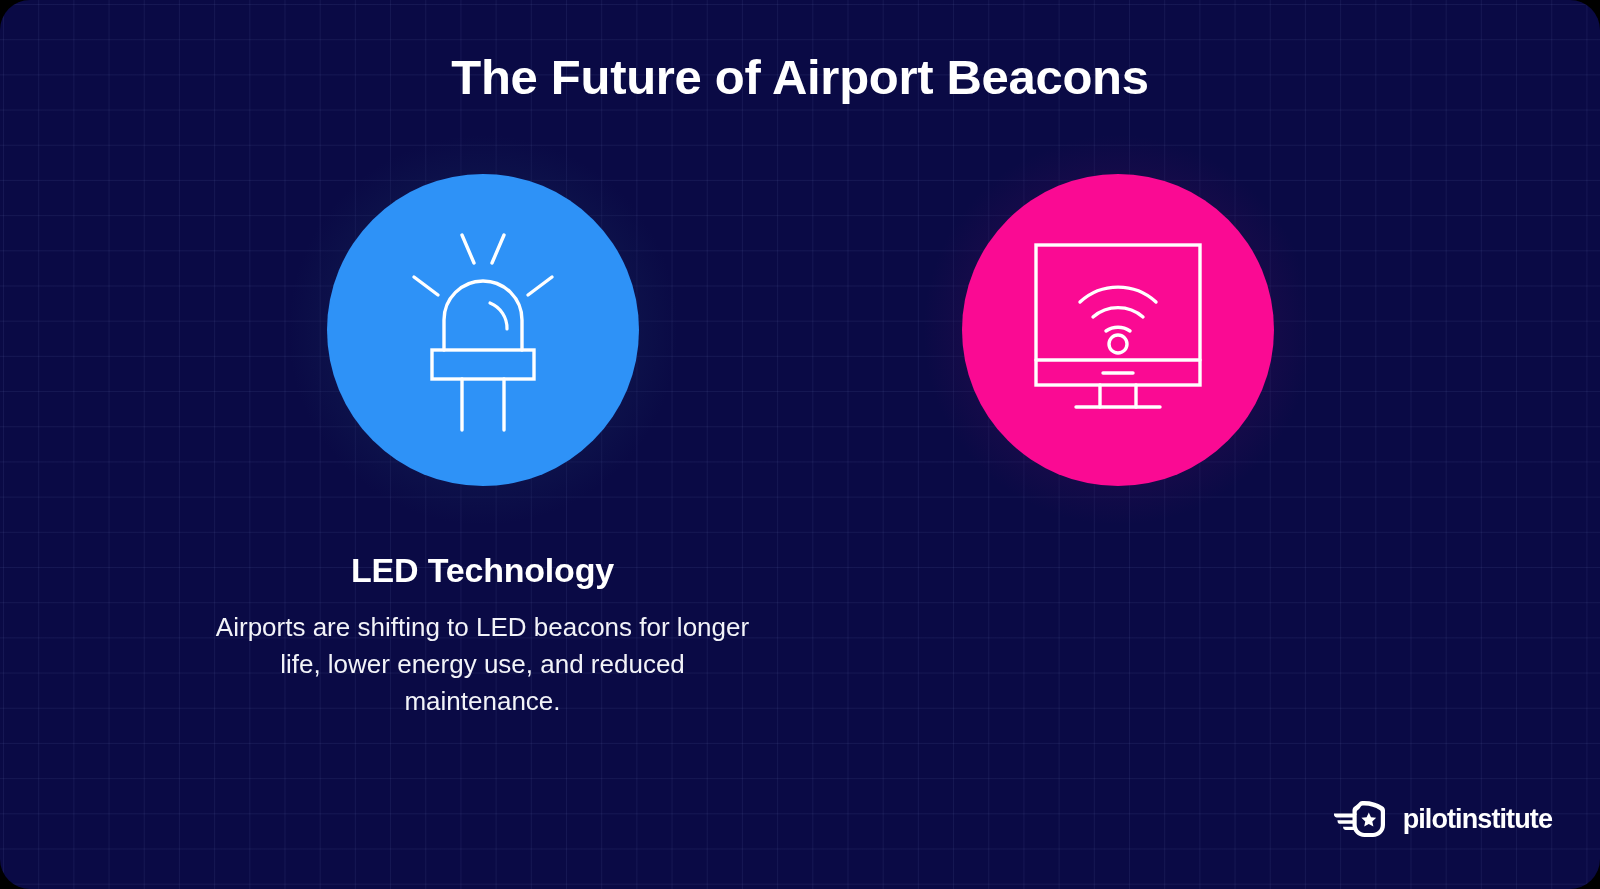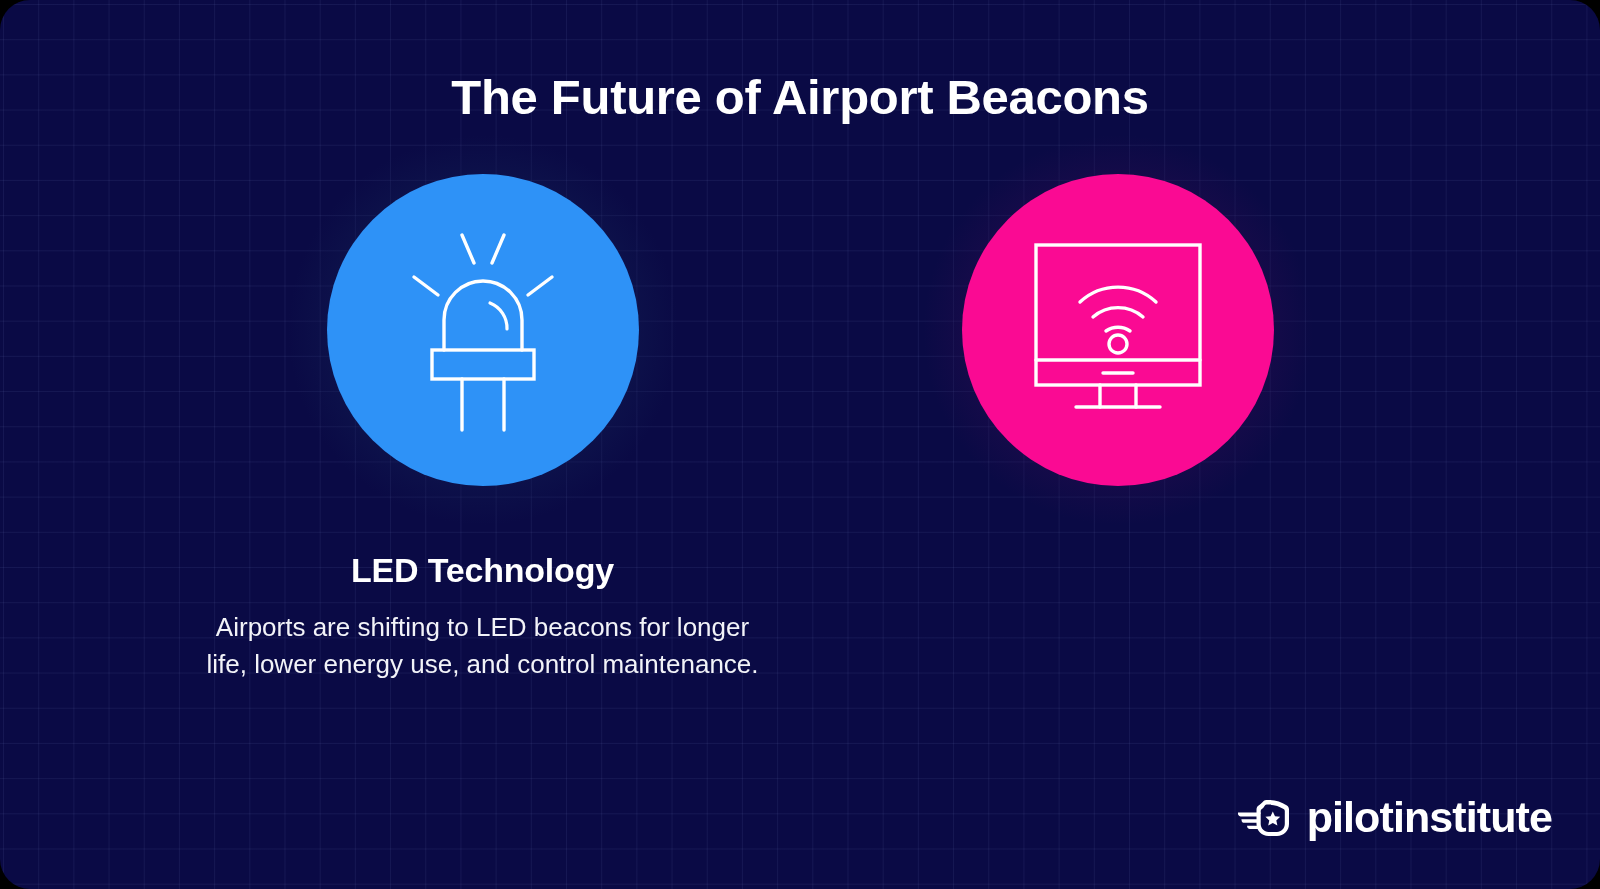--- a/index.html
+++ b/index.html
@@ -35,21 +35,20 @@
     top: 51px;
     left: 0;
     width: 100%;
     text-align: center;
     font-size: 49px;
     font-weight: bold;
     color: #ffffff;
     letter-spacing: -0.3px;
     line-height: 1.1;
     white-space: nowrap;
-    margin-top: 20px;
   }
 
   
   .columns {
     position: absolute;
     top: 130px;
     left: 0;
     width: 100%;
     display: flex;
     justify-content: center;
@@ -137,21 +136,21 @@
   .logo {
     position: absolute;
     right: 48px;
     bottom: 50px;
     display: flex;
     align-items: center;
     gap: 11px;
   }
   .logo-mark { display: block; }
   .logo-text {
-    font-size: 43px;
+    font-size: 27px;
     font-weight: bold;
     color: #ffffff;
     letter-spacing: -0.9px;
     line-height: 1;
   }
 </style>
 </head>
 <body>
 
 <div id="infographic">
@@ -181,21 +180,21 @@
 
               <line x1="79" y1="154" x2="79" y2="205"></line>
               <line x1="121" y1="154" x2="121" y2="205"></line>
             </svg>
           </span>
         </div>
       </div>
 
       <div class="card-heading">LED Technology</div>
 
-      <div class="card-body">Airports are shifting to LED beacons for longer life, lower energy use, and control maintenance.</div>
+      <div class="card-body">Airports are shifting to LED beacons for longer life, lower energy use, and reduced maintenance.</div>
     </div>
 
     <div class="column col-right">
 
       <div class="circle-wrap">
         <div class="glow glow-pink"></div>
         <div class="disc disc-pink">
           <span>
             <svg width="200" height="180" viewBox="0 0 200 180" fill="none" stroke="#ffffff" stroke-width="3.4" stroke-linecap="round">
 

